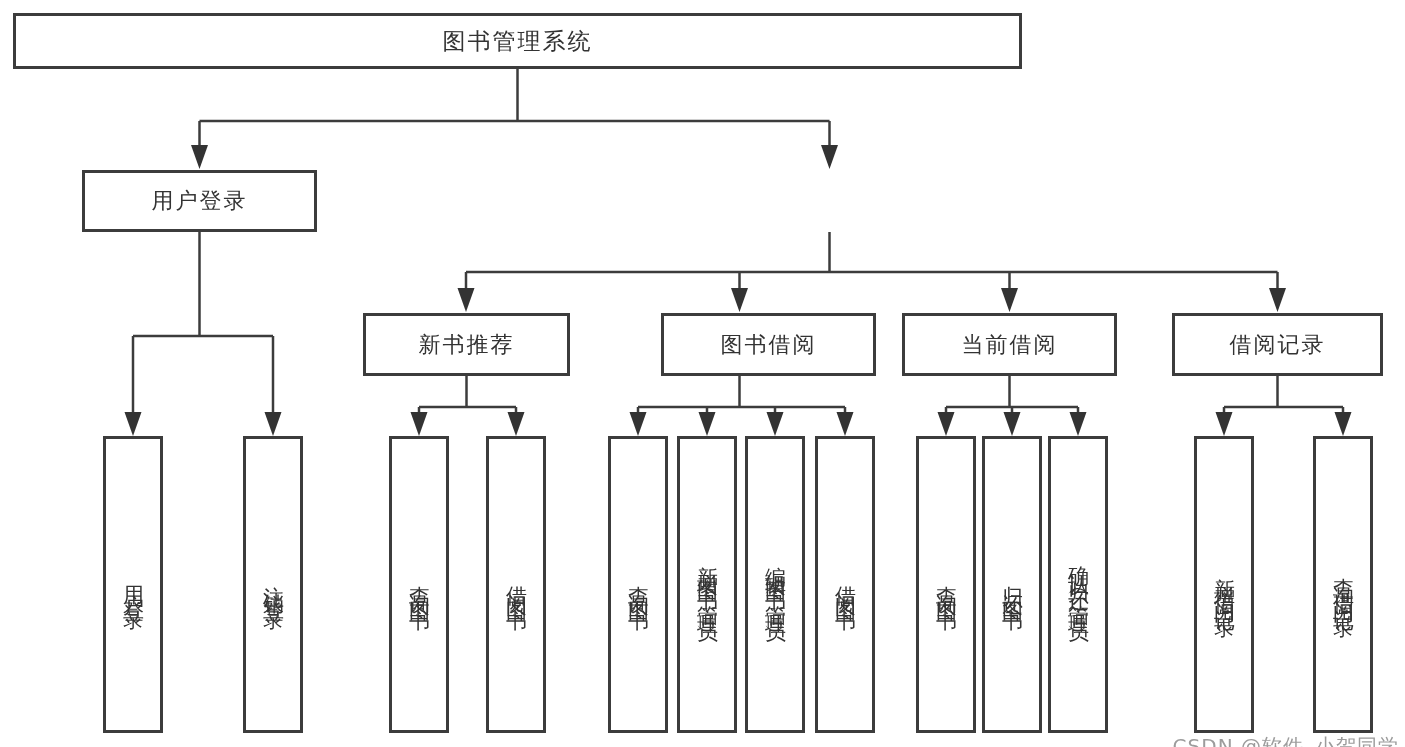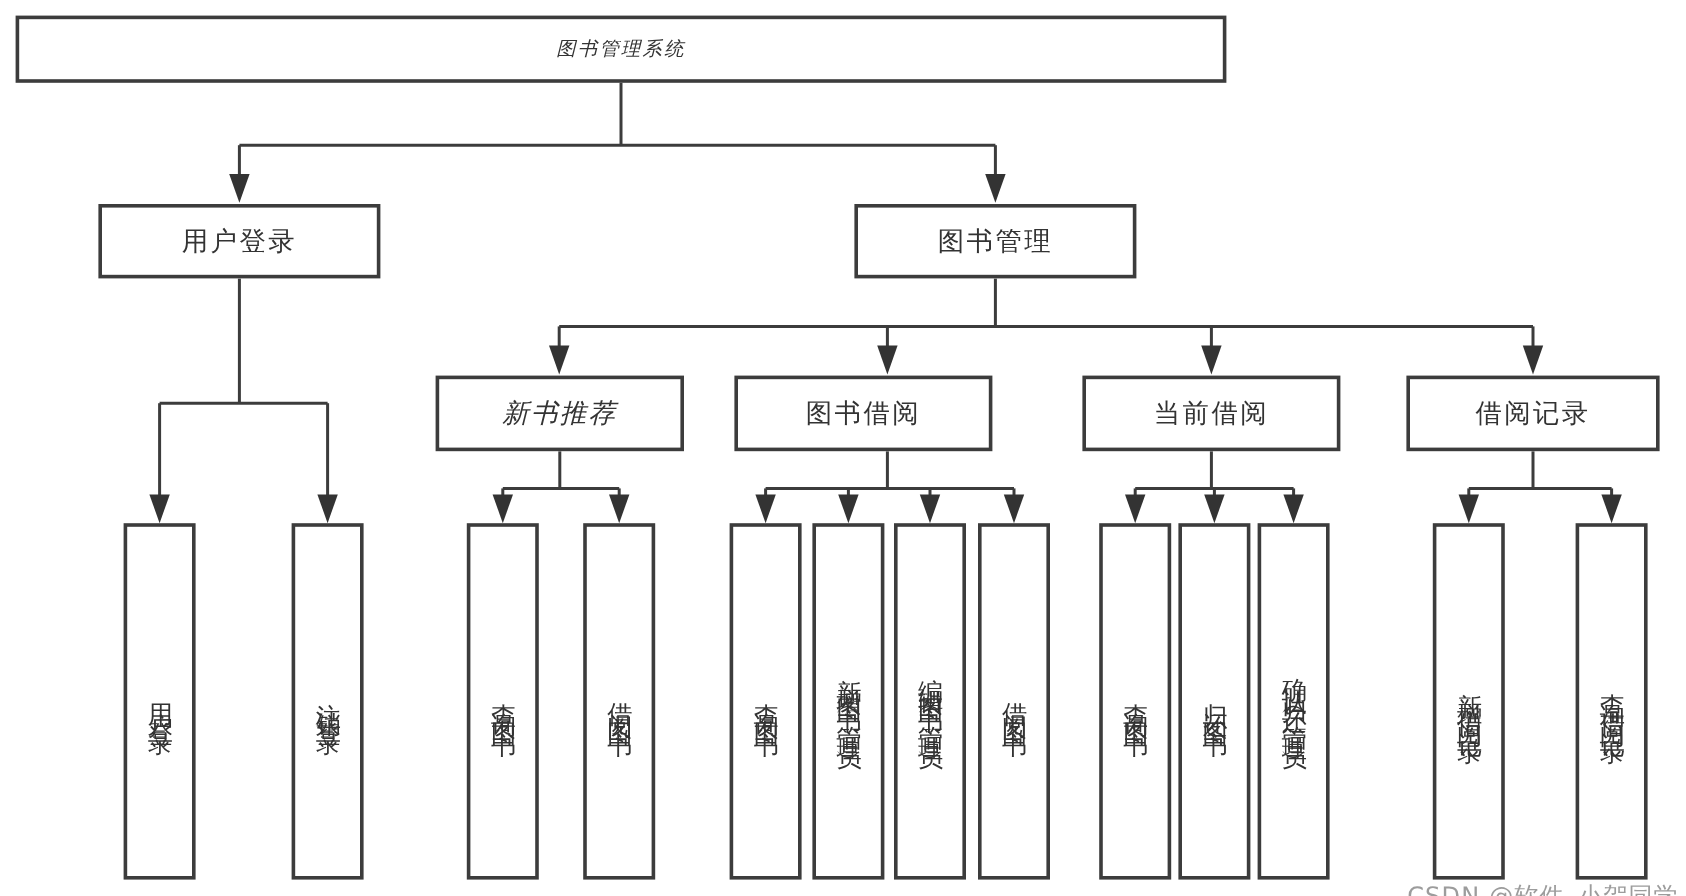--- a/index.html
+++ b/index.html
@@ -26,21 +26,21 @@
   .box {
     position: absolute;
     box-sizing: border-box;
     background: #ffffff;
     border: 3px solid #3c3c3c;
     display: flex;
     align-items: center;
     justify-content: center;
     text-align: center;
   }
-  .root-label { font-size: 16px; letter-spacing: 2px; color: #333333; font-style: italic; }
+  .root-label { font-size: 23px; letter-spacing: 2px; color: #333333; }
   .h-label { font-size: 22px; letter-spacing: 2px; color: #333333; }
   .leaf { width: 60px; height: 297px; top: 436px; }
   .v-label {
     writing-mode: vertical-rl;
     text-orientation: mixed;
     font-size: 21px;
     letter-spacing: 8px;
     line-height: 1.2;
     color: #333333;
   }
@@ -136,28 +136,25 @@
     </g>
   </svg>
 
   <div class="box" style="left:13px; top:13px; width:1009px; height:56px;">
     <span class="root-label">图书管理系统</span>
   </div>
 
   <div class="box" style="left:82px; top:170px; width:235px; height:62px;">
     <span class="h-label">用户登录</span>
   </div>
-  <div class="box" style="left:712px; top:170px; width:235px; height:62px;">
-    <span class="h-label">图书管理</span>
-  </div>
-
-  <div class="box" style="left:363px; top:313px; width:207px; height:63px;font-style:italic;">
+
+  <div class="box" style="left:363px; top:313px; width:207px; height:63px;">
     <span class="h-label">新书推荐</span>
   </div>
-  <div class="box" style="left:612px; top:313px; width:215px; height:63px;">
+  <div class="box" style="left:661px; top:313px; width:215px; height:63px;">
     <span class="h-label">图书借阅</span>
   </div>
   <div class="box" style="left:902px; top:313px; width:215px; height:63px;align-items:center;">
     <span class="h-label">当前借阅</span>
   </div>
   <div class="box" style="left:1172px; top:313px; width:211px; height:63px;">
     <span class="h-label">借阅记录</span>
   </div>
 
   <div class="box leaf" style="left:103px;">

